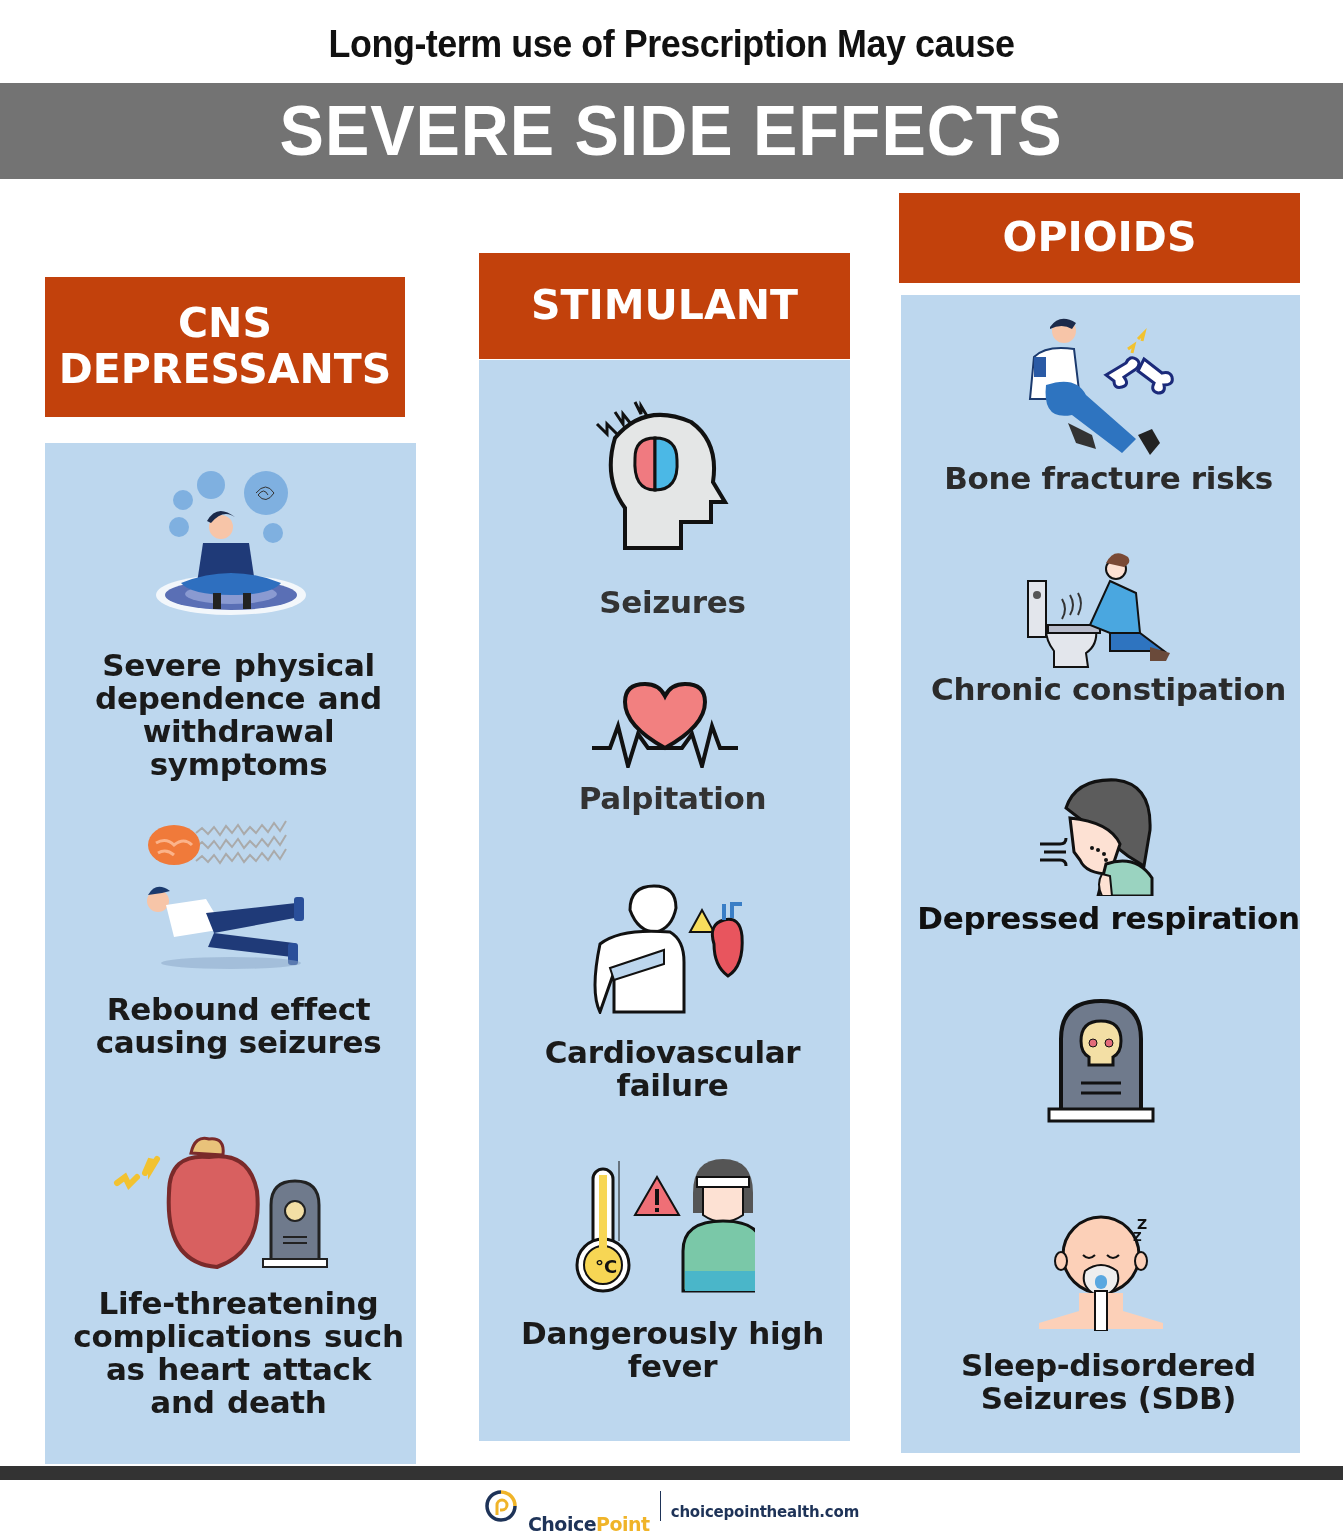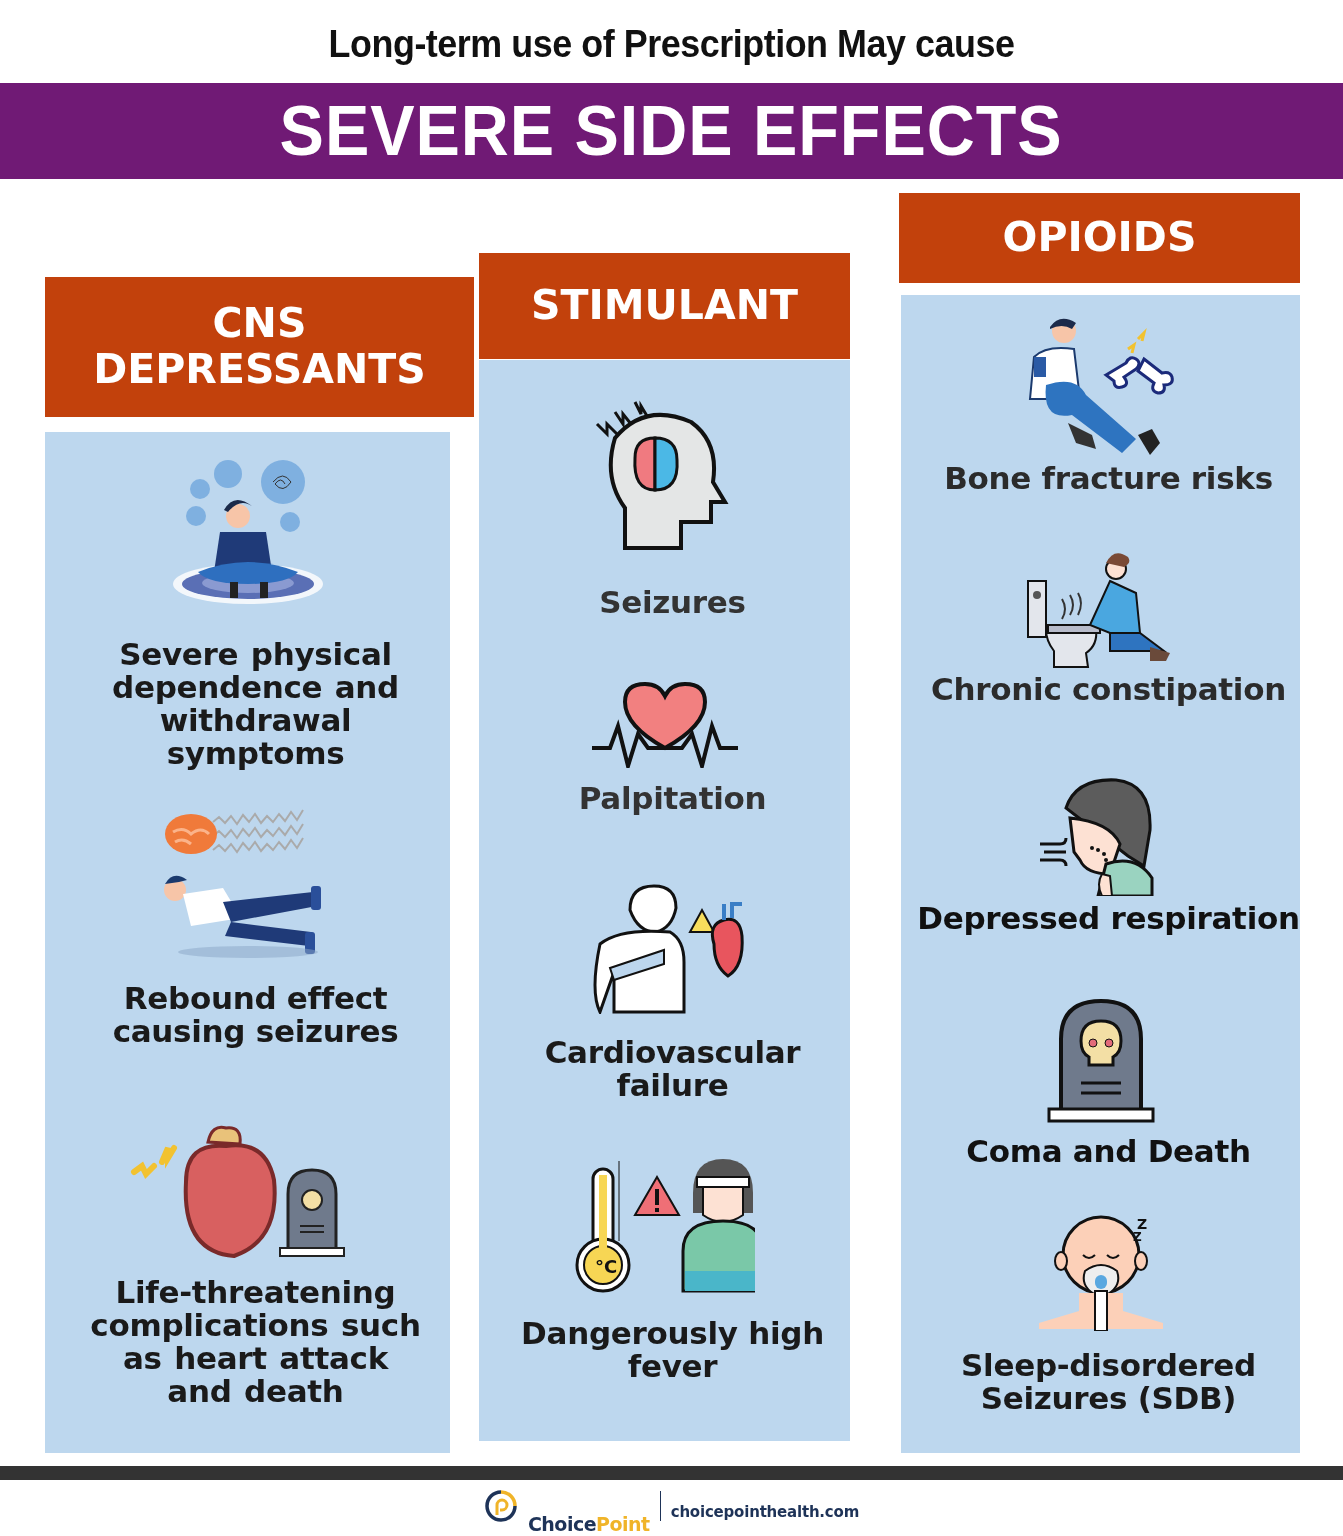--- a/index.html
+++ b/index.html
@@ -1,18 +1,18 @@
 <!DOCTYPE html>
 <html><head>
 <meta charset="utf-8">
 <style>
   html, body { margin:0; padding:0; background:#ffffff; }
   body { width:1343px; height:1536px; position:relative; overflow:hidden; font-family:"DejaVu Sans", sans-serif; color:#222; }
   .subtitle { position:absolute; left:0; top:22px; width:1343px; text-align:center; font-family:"Liberation Sans", sans-serif; font-weight:bold; font-size:39px; letter-spacing:-0.5px; color:#111; transform:scaleX(0.92); }
-  .banner { position:absolute; left:0; top:83px; width:1343px; height:96px; background:#701a75; display:flex; align-items:center; justify-content:center; }
+  .banner { position:absolute; left:0; top:83px; width:1343px; height:96px; background:#737373; display:flex; align-items:center; justify-content:center; }
   .banner span { color:#fff; font-family:"Liberation Sans", sans-serif; font-weight:bold; font-size:70px; letter-spacing:1px; transform:scaleX(0.95); display:inline-block; }
   .col-header { position:absolute; background:#c2410c; color:#fff; font-family:"DejaVu Sans", sans-serif; font-weight:bold; text-align:center; display:flex; align-items:center; justify-content:center; line-height:1.12; }
   .col-body { position:absolute; background:#bdd7ee; }
   .item { position:absolute; left:0; width:100%; text-align:center; }
   .item .icon { display:block; margin:0 auto; }
   .item .label { display:block; font-family:"DejaVu Sans", sans-serif; font-weight:bold; color:#1a1a1a; line-height:1.06; letter-spacing:-0.3px;padding-left:16px; }
   .footer-bar { position:absolute; left:0; top:1466px; width:1343px; height:14px; background:#333333; }
   .footer { position:absolute; left:0; top:1486px; width:1343px; height:40px; display:flex; align-items:center; justify-content:center; gap:10px; }
   .logo-text { font-family:"DejaVu Sans", sans-serif; font-size:19px; font-weight:bold; letter-spacing:-0.5px;margin-top:35px; }
   .logo-text .c1 { color:#1e3358; } .logo-text .c2 { color:#f0b429; }
@@ -20,25 +20,25 @@
   .site { font-family:"DejaVu Sans", sans-serif; font-size:15px; font-weight:bold; color:#1e3358; letter-spacing:-0.2px;margin-top:12px; }
 </style>
 </head>
 <body>
 
 <div class="subtitle">Long-term use of Prescription May cause</div>
 <div class="banner">
   <span>SEVERE SIDE EFFECTS</span>
 </div>
 
-<div class="col-header" style="left:45px; top:277px; width:429px; height:140px; font-size:41px; flex-direction:column;">
+<div class="col-header" style="left:45px; top:277px; width:360px; height:140px; font-size:41px; flex-direction:column;">
   <span>CNS</span>
   <span>DEPRESSANTS</span>
 </div>
-<div class="col-body" style="left:45px; top:432px; width:405px; height:1021px;">
+<div class="col-body" style="left:45px; top:443px; width:371px; height:1021px;">
 
   <div class="item" style="top:22px;">
     <svg class="icon" width="160" height="160" viewBox="0 0 160 160">
       <ellipse cx="80" cy="130" rx="75" ry="20" fill="#f3f7fb"></ellipse>
       <ellipse cx="80" cy="130" rx="66" ry="15" fill="#5a6fb5"></ellipse>
       <ellipse cx="80" cy="129" rx="46" ry="10" fill="#8a9ad1"></ellipse>
       <circle cx="60" cy="20" r="14" fill="#7fb0e0"></circle>
         <circle cx="115" cy="28" r="22" fill="#7fb0e0"></circle>
       <circle cx="32" cy="35" r="10" fill="#7fb0e0"></circle>
         <circle cx="28" cy="62" r="10" fill="#7fb0e0"></circle>
@@ -206,21 +206,20 @@
   <div class="item" style="top:704px;">
     <svg class="icon" width="116" height="126" viewBox="0 0 116 126">
       <path d="M18 112 v-72 q0 -38 40 -38 q40 0 40 38 v72z" fill="#6f7a8c" stroke="#111" stroke-width="4"></path>
       <path d="M58 22 q20 0 20 20 q0 12 -8 16 v8 h-24 v-8 q-8 -4 -8 -16 q0 -20 20 -20z" fill="#f3dfa5" stroke="#111" stroke-width="3"></path>
       <circle cx="50" cy="44" r="4" fill="#e26a7a" stroke="#111" stroke-width="1"></circle>
       <circle cx="66" cy="44" r="4" fill="#e26a7a" stroke="#111" stroke-width="1"></circle>
       <line x1="38" y1="84" x2="78" y2="84" stroke="#111" stroke-width="3"></line>
       <line x1="38" y1="94" x2="78" y2="94" stroke="#111" stroke-width="3"></line>
       <rect x="6" y="110" width="104" height="12" fill="#fff" stroke="#111" stroke-width="3"></rect>
     </svg>
-    <span class="label" style="font-size:31px; margin-top:10px; color:#111;">Coma and Death</span>
   </div>
 
   <div class="item" style="top:920px;">
     <svg class="icon" width="124" height="116" viewBox="0 0 124 116">
       <circle cx="62" cy="40" r="38" fill="#fcd0b8" stroke="#111" stroke-width="3"></circle>
       <ellipse cx="22" cy="46" rx="6" ry="9" fill="#fcd0b8" stroke="#111" stroke-width="2"></ellipse>
       <ellipse cx="102" cy="46" rx="6" ry="9" fill="#fcd0b8" stroke="#111" stroke-width="2"></ellipse>
       <path d="M44 40 q6 6 12 0 M68 40 q6 6 12 0" stroke="#111" stroke-width="2" fill="none"></path>
       <path d="M46 56 q16 -12 32 0 q6 18 -16 26 q-22 -8 -16 -26z" fill="#eee" stroke="#111" stroke-width="2"></path>
       <rect x="56" y="60" width="12" height="14" rx="6" fill="#5aa8e0"></rect>

